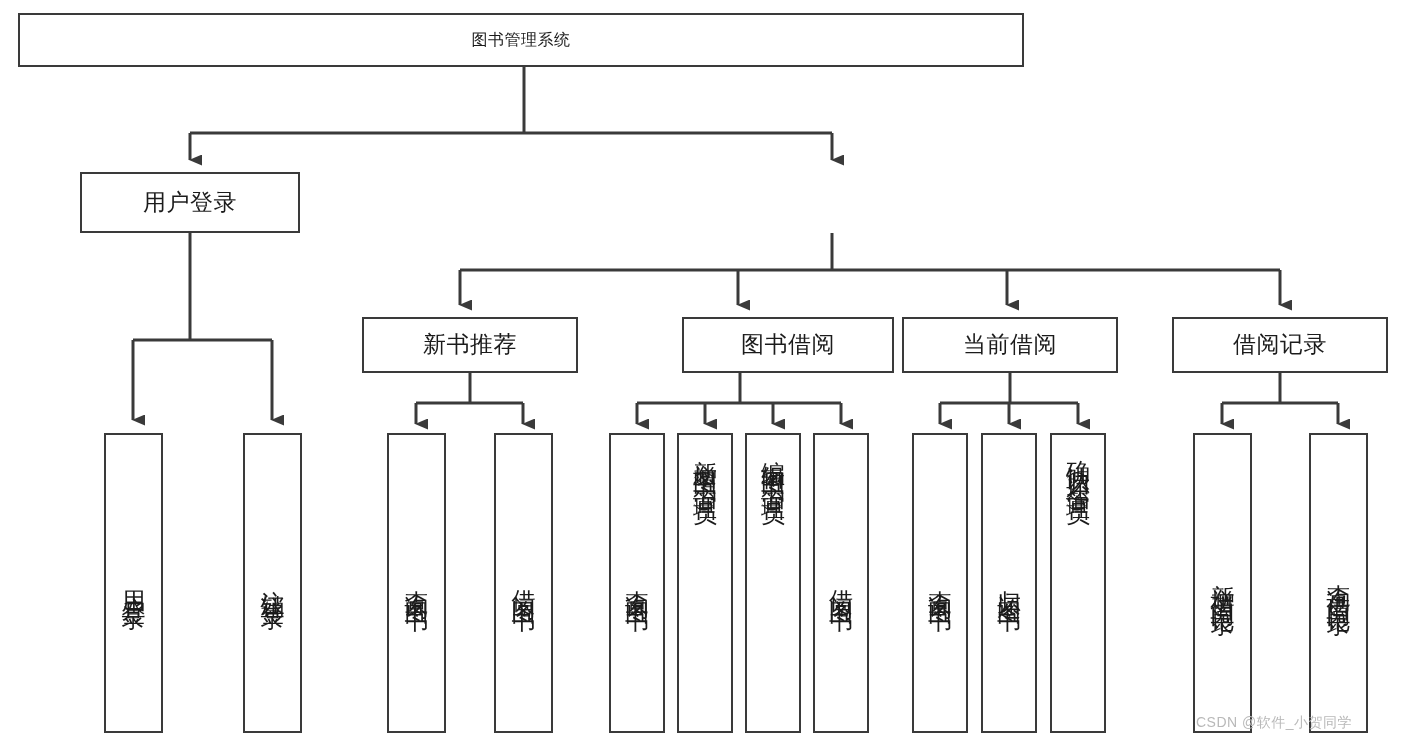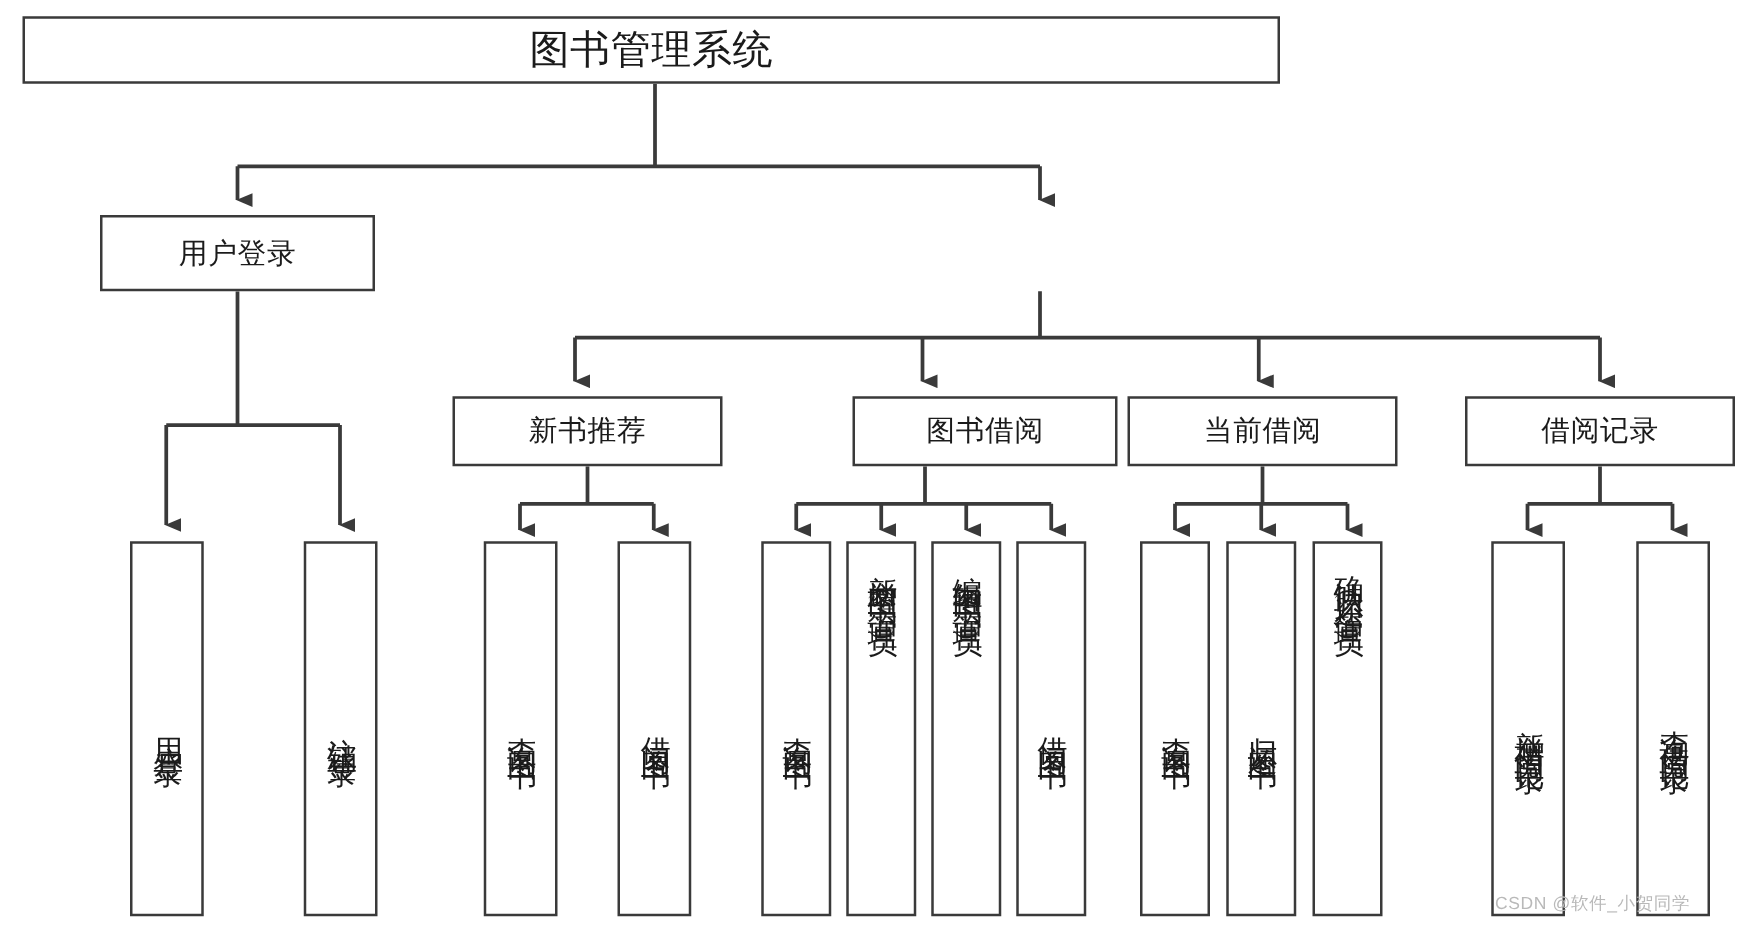--- a/index.html
+++ b/index.html
@@ -39,21 +39,21 @@
     display: block;
     text-align: center;
     line-height: 1.12;
     letter-spacing: 0.5px;
     white-space: pre;
   }
   .node.horizontal .node-label {
     font-size: 23px;
   }
   .node.root .node-label {
-    font-size: 32px;
+    font-size: 16px;
   }
   .node.vertical {
     align-items: flex-start;
     justify-content: center;
     padding-top: 6px;
   }
   .node.vertical .node-label {
     writing-mode: vertical-rl;
     text-orientation: upright;
     font-size: 24px;

